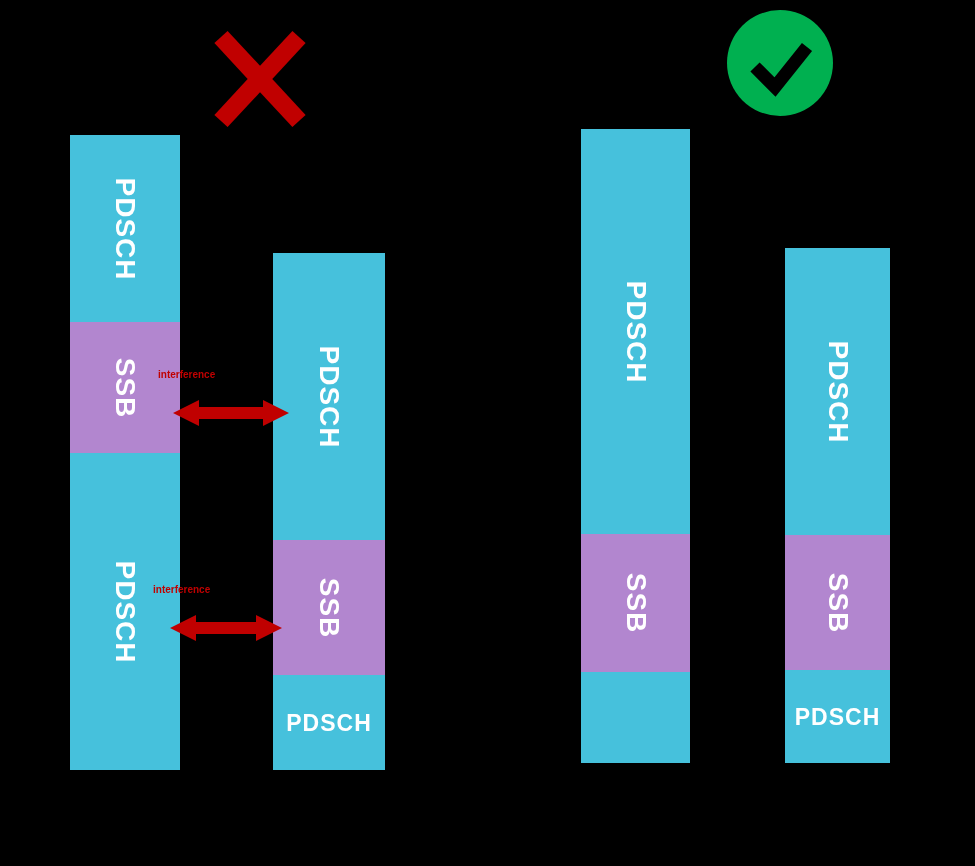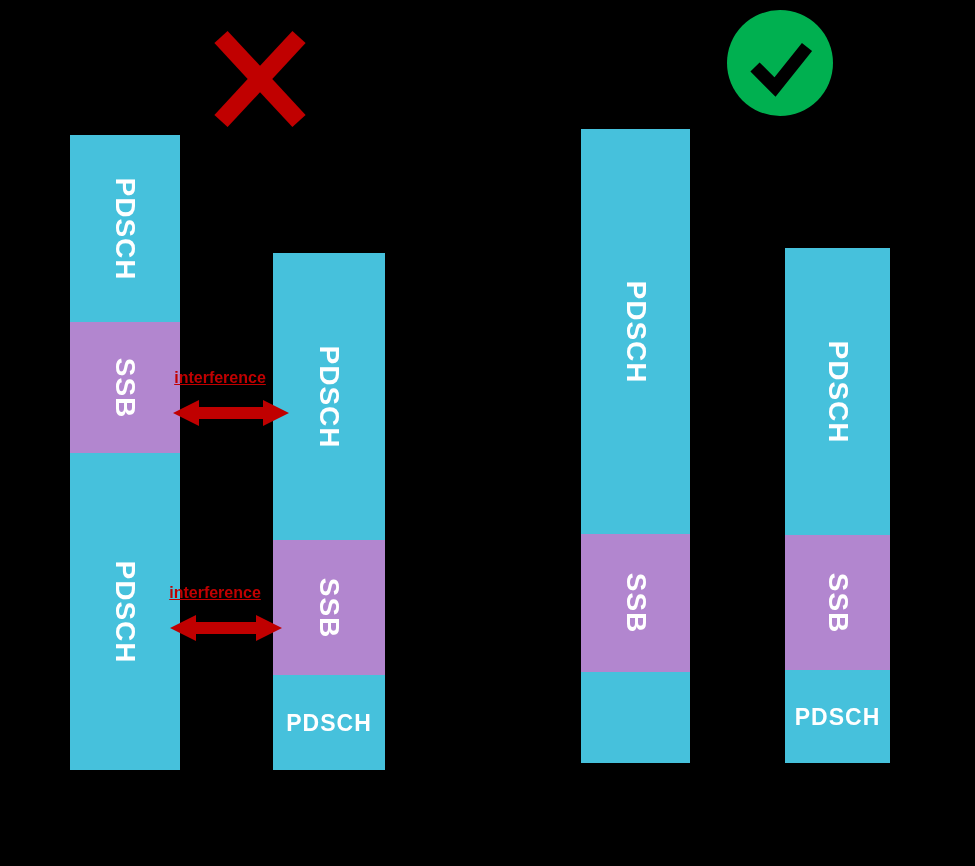--- a/index.html
+++ b/index.html
@@ -32,24 +32,22 @@
     white-space:nowrap;
   }
   .rot{
     transform:translate(-50%,-50%) rotate(90deg);
     font-size:28px;
   }
   .interference{
     position:absolute;
     color:var(--alert);
     font-weight:bold;
-    font-size:16px;
-    text-align:center;
+    font-size:10px;
     white-space:nowrap;
-    text-decoration:underline;
   }
   .icon-svg{position:absolute;display:block;}
   .alert-shape{fill:var(--alert);}
   .alert-stroke{stroke:var(--alert);fill:none;}
   .success-shape{fill:var(--success);}
   .check-stroke{stroke:#000000;fill:none;}
 </style>
 </head>
 <body>
 

